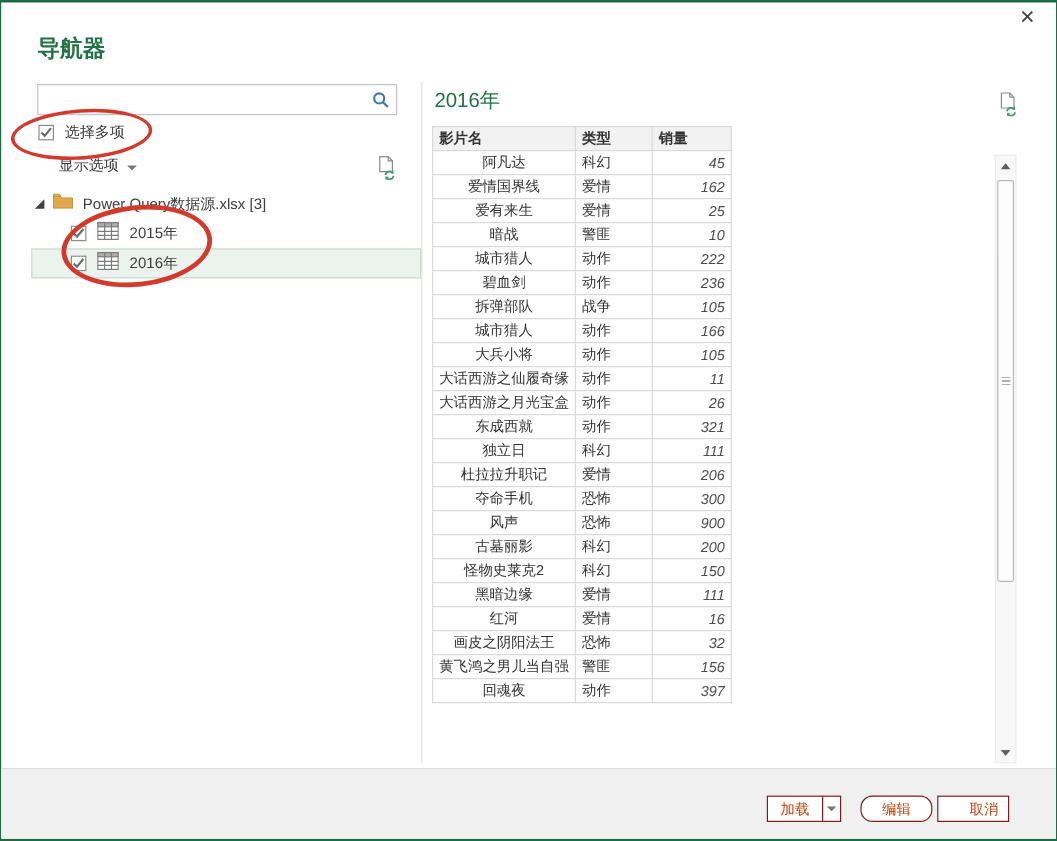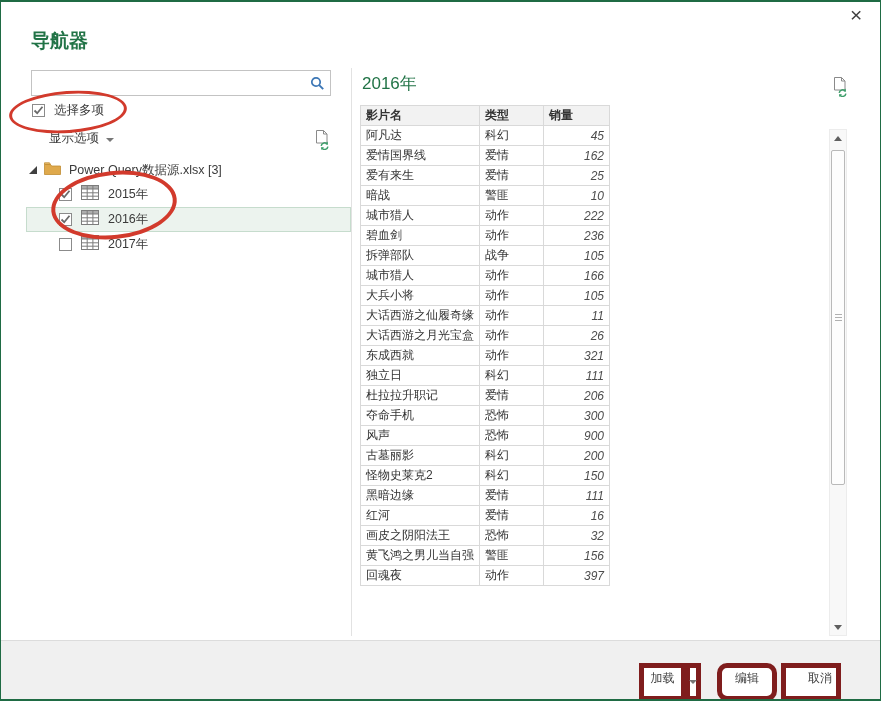--- a/index.html
+++ b/index.html
@@ -47,38 +47,38 @@
   .vdivider{position:absolute;left:350px;top:66px;width:1px;height:568px;background:#e2e2e2;}
 
   
   .pv-title{position:absolute;left:361px;top:70px;font-size:17px;color:#217346;}
   table.preview{position:absolute;left:359px;top:103px;border-collapse:collapse;table-layout:fixed;
     font-size:12px;color:#333;}
   table.preview th,table.preview td{border:1px solid #d9d9d9;height:20px;padding:0 5px;
     white-space:nowrap;overflow:hidden;box-sizing:border-box;}
   table.preview th{background:#f2f2f2;font-weight:bold;text-align:left;color:#333;}
   td.num{text-align:right;font-style:italic;color:#4d4d4d;}
-  .c1{width:87px;} .c2{width:64px;} .c3{width:66px;}
+  .c1{width:87px;text-align:center;} .c2{width:64px;} .c3{width:66px;}
 
   
   .sbar{position:absolute;left:828px;top:127px;width:18px;height:507px;background:#f8f8f8;
     border:1px solid #ececec;box-sizing:border-box;}
   .sb-up,.sb-dn{position:absolute;left:0;width:16px;height:14px;display:flex;align-items:center;justify-content:center;cursor:pointer;}
   .sb-up{top:1px;} .sb-dn{bottom:1px;}
   .tri-up{width:0;height:0;border-left:4px solid transparent;border-right:4px solid transparent;border-bottom:5px solid #5f5f5f;}
   .tri-dn{width:0;height:0;border-left:4px solid transparent;border-right:4px solid transparent;border-top:5px solid #5f5f5f;}
   .sb-thumb{position:absolute;left:1px;top:20px;width:14px;height:335px;background:#fdfdfd;
     border:1px solid #b9b9b9;border-radius:2px;box-sizing:border-box;cursor:grab;}
   .grip{position:absolute;left:3px;top:50%;margin-top:-4px;width:7px;height:8px;
     background:repeating-linear-gradient(#b0b0b0 0 1px,transparent 1px 3px);}
 
   
   .footer{position:absolute;left:0;top:638px;width:100%;height:61px;background:#f0f0f0;border-top:1px solid #dcdcdc;}
-  .btn{position:absolute;top:22px;height:38px;box-sizing:border-box;border:5px solid #7f1d1d;background:#fff;
-    font-size:12px;color:#404040;text-align:center;line-height:20px;cursor:pointer;}
+  .btn{position:absolute;top:22px;height:22px;box-sizing:border-box;border:1px solid #7f1d1d;background:#fff;
+    font-size:12px;color:#c2410c;text-align:center;line-height:20px;cursor:pointer;}
   .btn-load{left:638px;width:47px;}
   .btn-load-arrow{left:684px;width:16px;display:flex;align-items:center;justify-content:center;}
   .btn-edit{left:716px;width:60px;border-radius:10px;}
   .btn-cancel{left:780px;width:60px;padding-left:18px;}
 </style>
 </head>
 <body>
 
 <div class="dialog">
 
@@ -161,36 +161,20 @@
         <rect x="0.5" y="0.5" width="17" height="14" fill="#fff" stroke="#7c7c7c"></rect>
         <rect x="0.5" y="0.5" width="17" height="3.5" fill="#adadad" stroke="#7c7c7c"></rect>
         <line x1="6.2" y1="0.5" x2="6.2" y2="14.5" stroke="#7c7c7c"></line>
         <line x1="11.9" y1="0.5" x2="11.9" y2="14.5" stroke="#7c7c7c"></line>
         <line x1="0.5" y1="7.8" x2="17.5" y2="7.8" stroke="#7c7c7c"></line>
         <line x1="0.5" y1="11.2" x2="17.5" y2="11.2" stroke="#7c7c7c"></line>
       </svg>
     </span>
     <span class="lbl">2016年</span>
   </div>
-        <div class="titem">
-    <span class="cb">
-      
-    </span>
-    <span class="tblico">
-      <svg width="18" height="15" viewBox="0 0 18 15">
-        <rect x="0.5" y="0.5" width="17" height="14" fill="#fff" stroke="#7c7c7c"></rect>
-        <rect x="0.5" y="0.5" width="17" height="3.5" fill="#adadad" stroke="#7c7c7c"></rect>
-        <line x1="6.2" y1="0.5" x2="6.2" y2="14.5" stroke="#7c7c7c"></line>
-        <line x1="11.9" y1="0.5" x2="11.9" y2="14.5" stroke="#7c7c7c"></line>
-        <line x1="0.5" y1="7.8" x2="17.5" y2="7.8" stroke="#7c7c7c"></line>
-        <line x1="0.5" y1="11.2" x2="17.5" y2="11.2" stroke="#7c7c7c"></line>
-      </svg>
-    </span>
-    <span class="lbl">2017年</span>
-  </div>
       </div>
   </div>
 
   <div class="ellipse ellipse1"></div>
   <div class="ellipse ellipse2"></div>
 
   <div class="vdivider"></div>
 
   <div class="pv-title">2016年</div>
 

